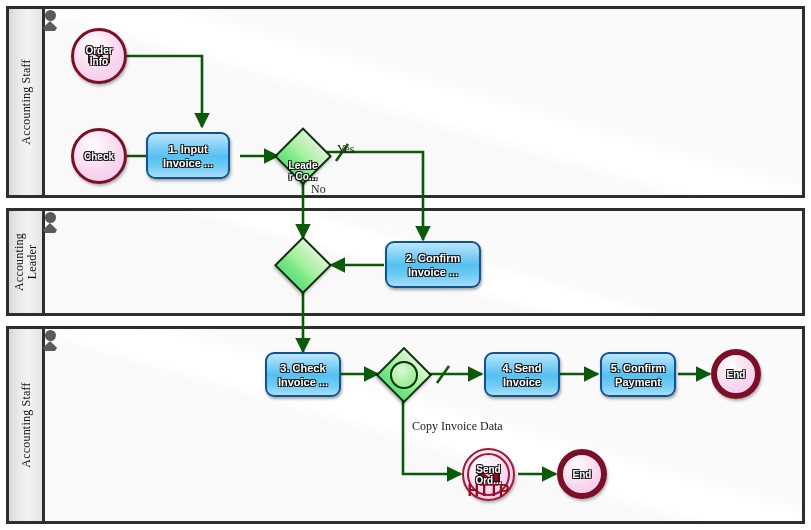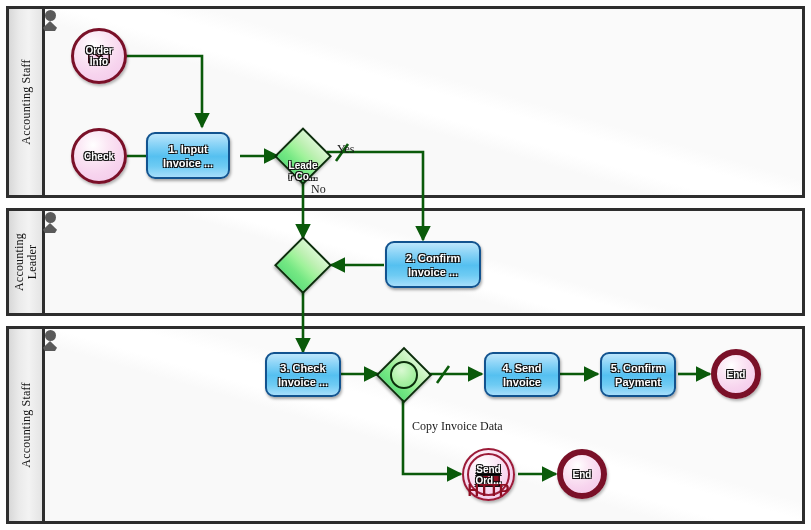--- a/index.html
+++ b/index.html
@@ -129,21 +129,20 @@
     display: flex;
     align-items: center;
     justify-content: center;
     box-shadow: 1px 2px 3px rgba(0,0,0,0.3);
   }
   .event.start  { border: 3px solid #7a1028; }
   .event.end    { border: 6px solid #7a1028; }
   .event.intermediate {
     border: 2px solid #9c1b38;
     box-shadow: 1px 2px 3px rgba(0,0,0,0.3);
-    text-decoration: underline;
   }
   .event.intermediate::before {
     content: "";
     position: absolute;
     left: 3px; top: 3px; right: 3px; bottom: 3px;
     border: 2px solid #9c1b38;
     border-radius: 50%;
   }
   .event .label {
     position: relative;

